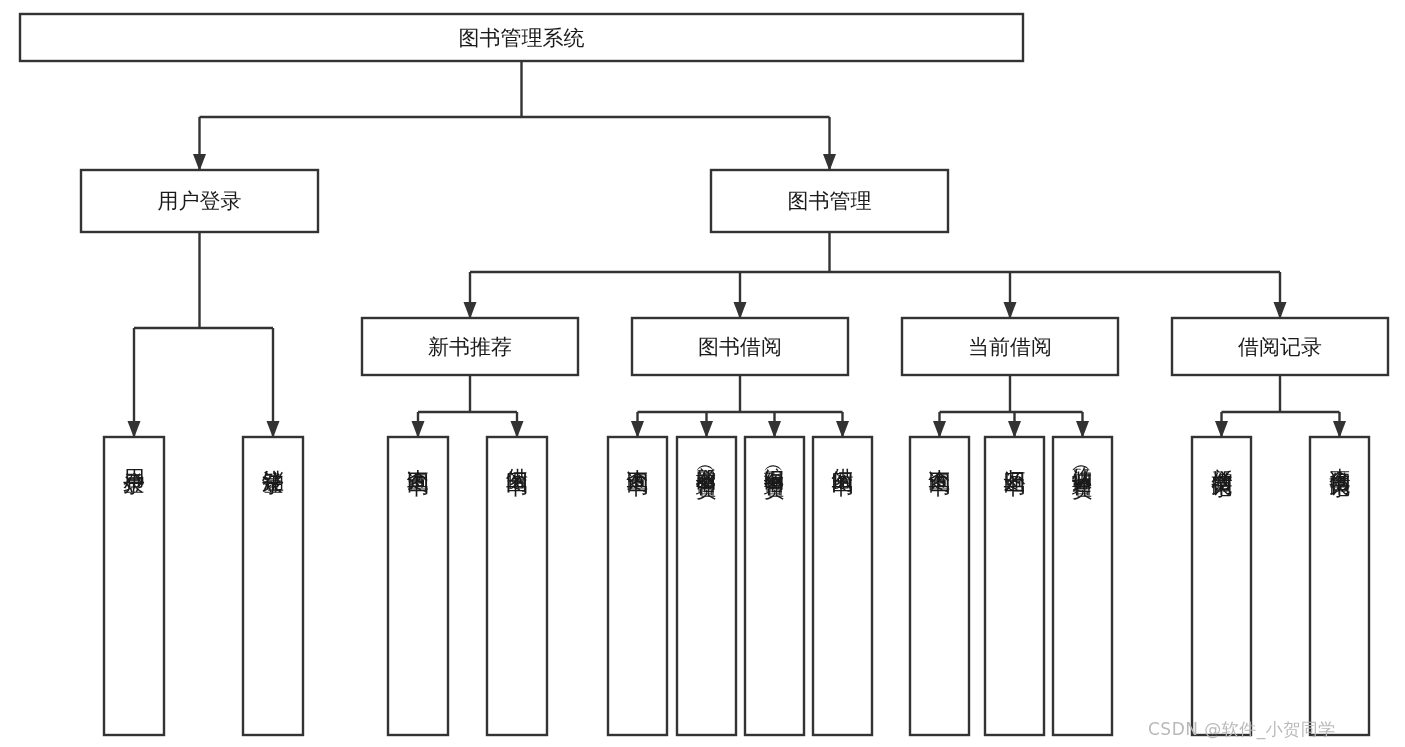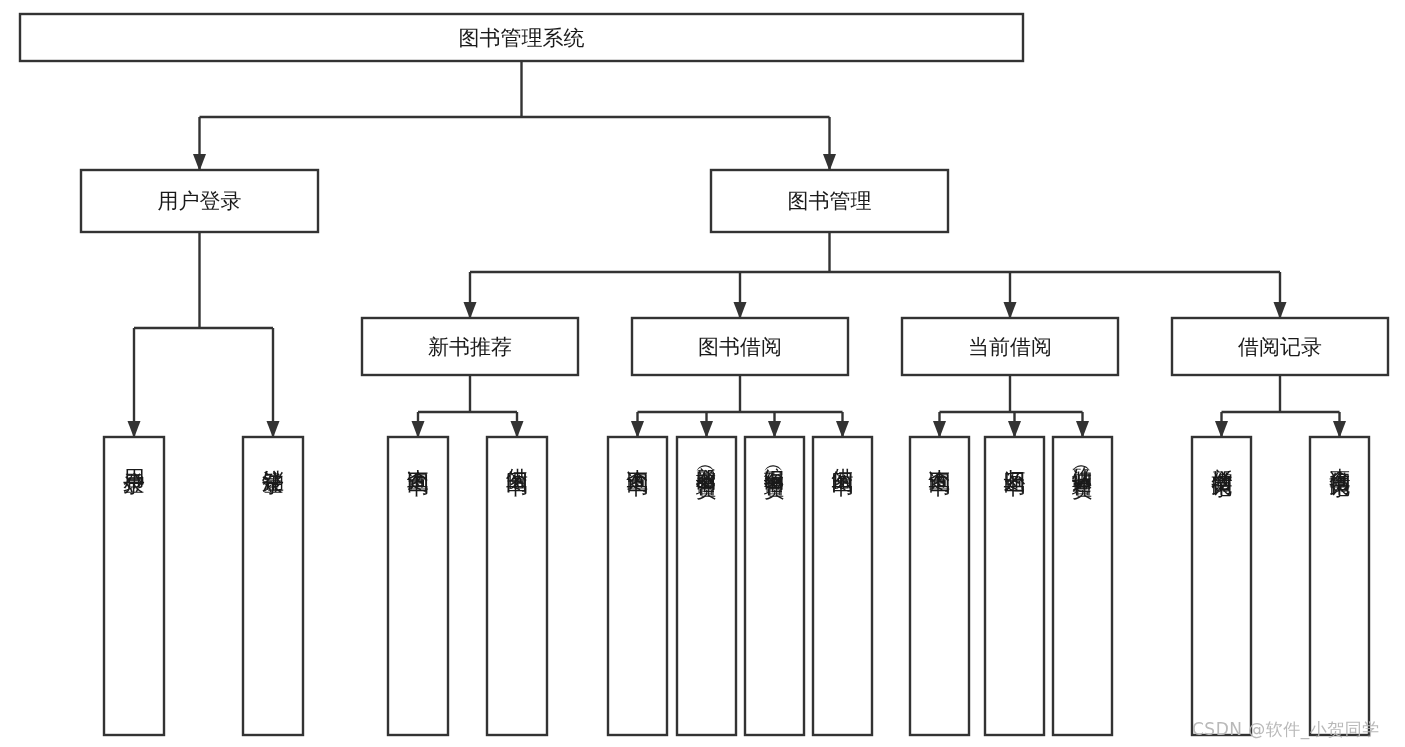--- a/index.html
+++ b/index.html
@@ -203,14 +203,14 @@
       <div class="leaf-label-wrap" style="left: 1053px; top: 451px; width: 59px; height: 278px;">
         <span class="leaf-label" style="font-size: 20px;">确认归还（管理员）</span>
       </div>
       <div class="leaf-label-wrap" style="left: 1192px; top: 451px; width: 59px; height: 278px;">
         <span class="leaf-label" style="font-size: 21px;">新增借阅记录</span>
       </div>
       <div class="leaf-label-wrap" style="left: 1310px; top: 451px; width: 59px; height: 278px;">
         <span class="leaf-label" style="font-size: 21px;">查询借阅记录</span>
       </div>
     </div>
-  <div class="watermark" style="left: 1192px; top: 718px;">CSDN @软件_小贺同学</div>
+  <div class="watermark" style="left: 1148px; top: 718px;">CSDN @软件_小贺同学</div>
 </div>
 
 </body></html>

